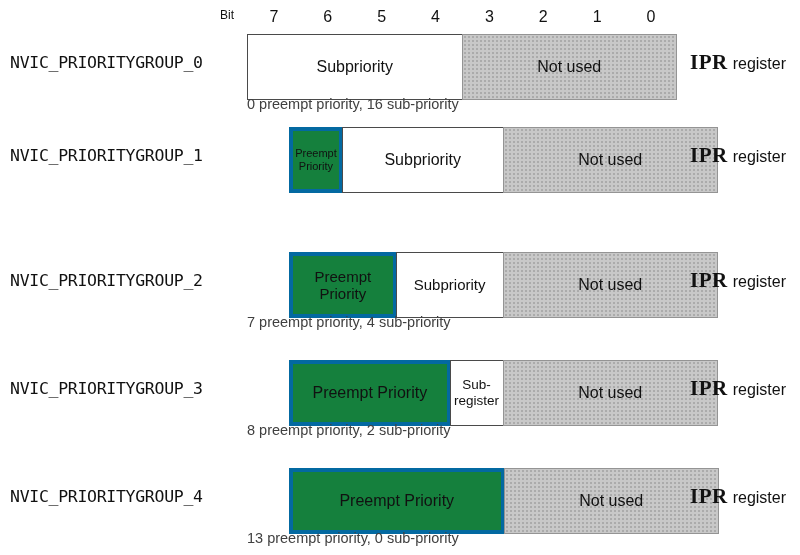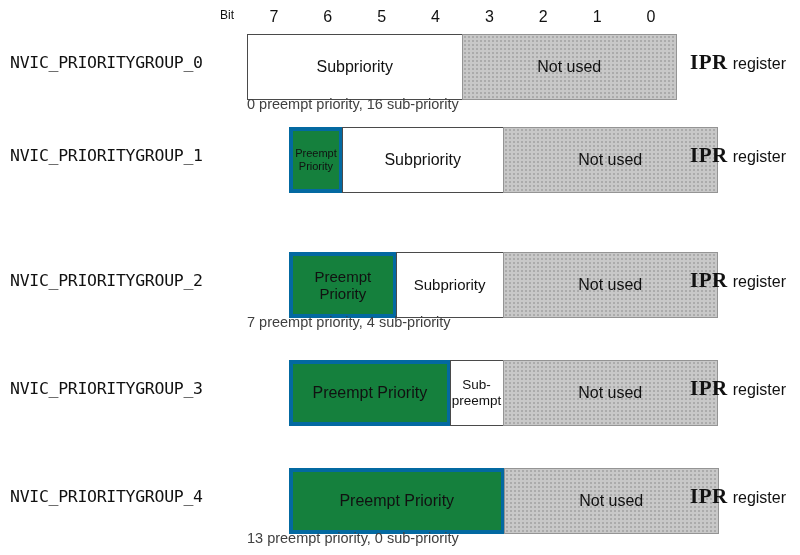--- a/index.html
+++ b/index.html
@@ -145,29 +145,30 @@
   </div>
 
   <div class="row" style="top:360px">
     <div class="row-label">NVIC_PRIORITYGROUP_3</div>
     <div class="regbox">
       <div class="seg preempt b3">
           <span>Preempt Priority</span>
         </div>
       <div class="seg sub b1 t-sm">
           <span>Sub-
-preempt</span>
+register</span>
         </div>
       <div class="seg unused b4">
           <span>Not used</span>
         </div>
     </div>
     <div class="ipr">
       <span class="ipr-code">IPR</span><span class="ipr-rest">register</span>
     </div>
+    <div class="caption">8 preempt priority, 2 sub-priority</div>
   </div>
 
   <div class="row" style="top:468px">
     <div class="row-label">NVIC_PRIORITYGROUP_4</div>
     <div class="regbox">
       <div class="seg preempt b4">
           <span>Preempt Priority</span>
         </div>
       <div class="seg unused b4">
           <span>Not used</span>

